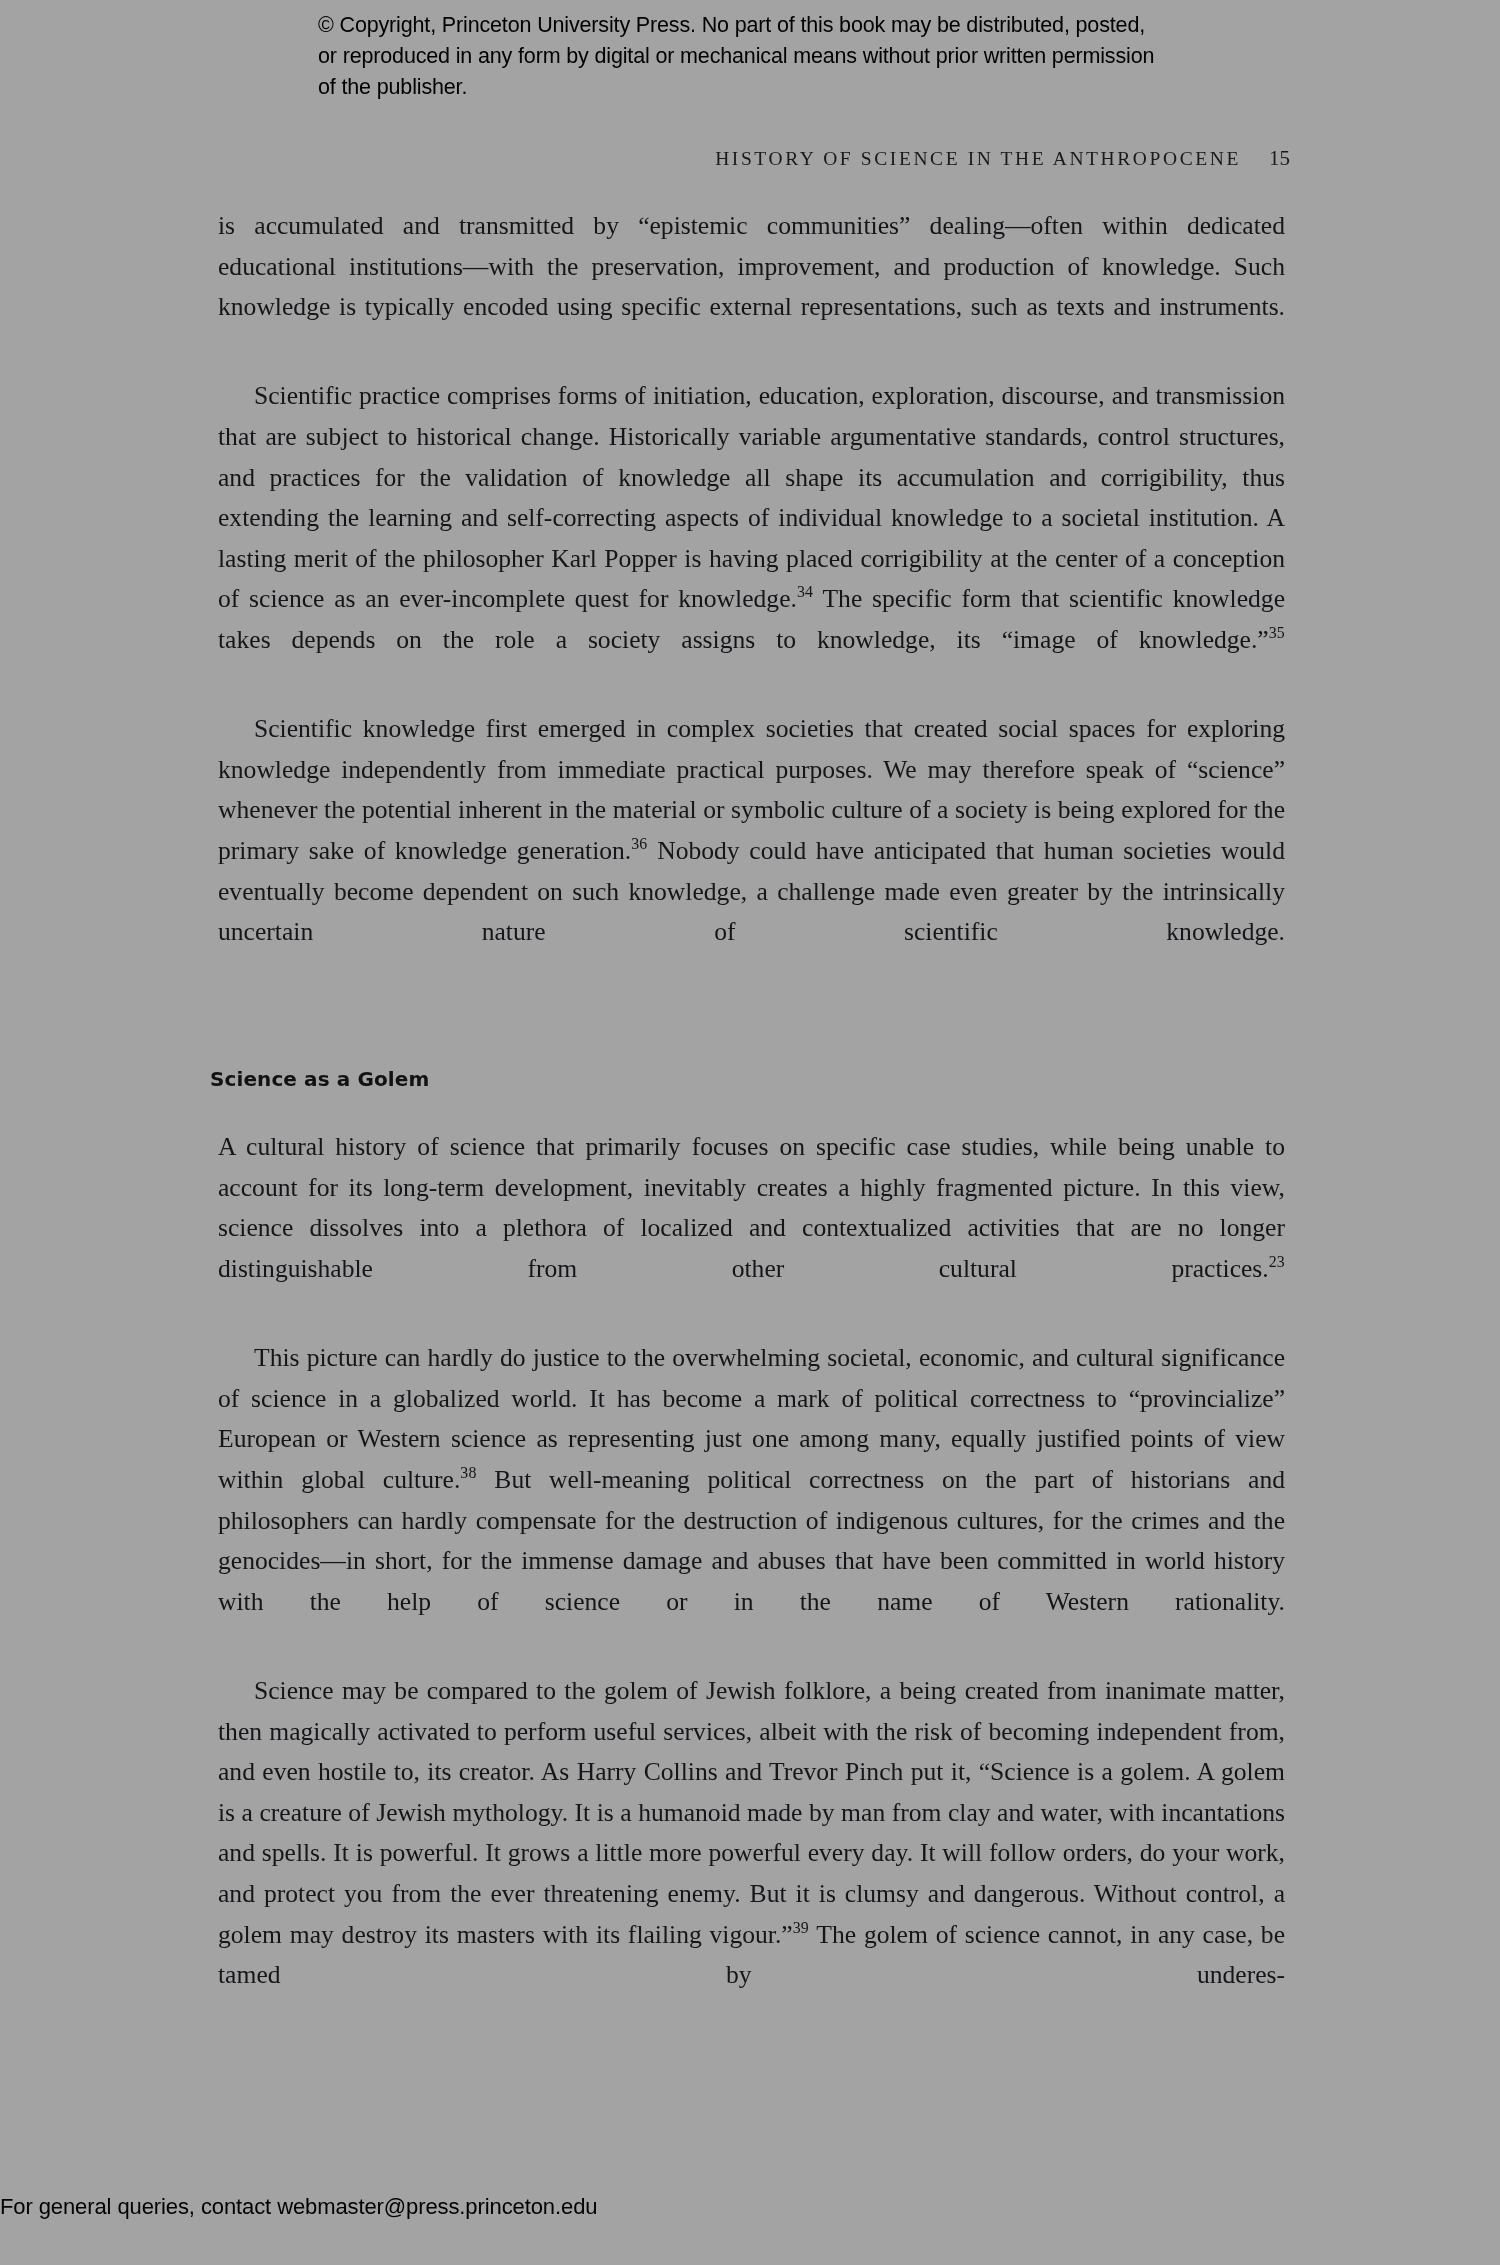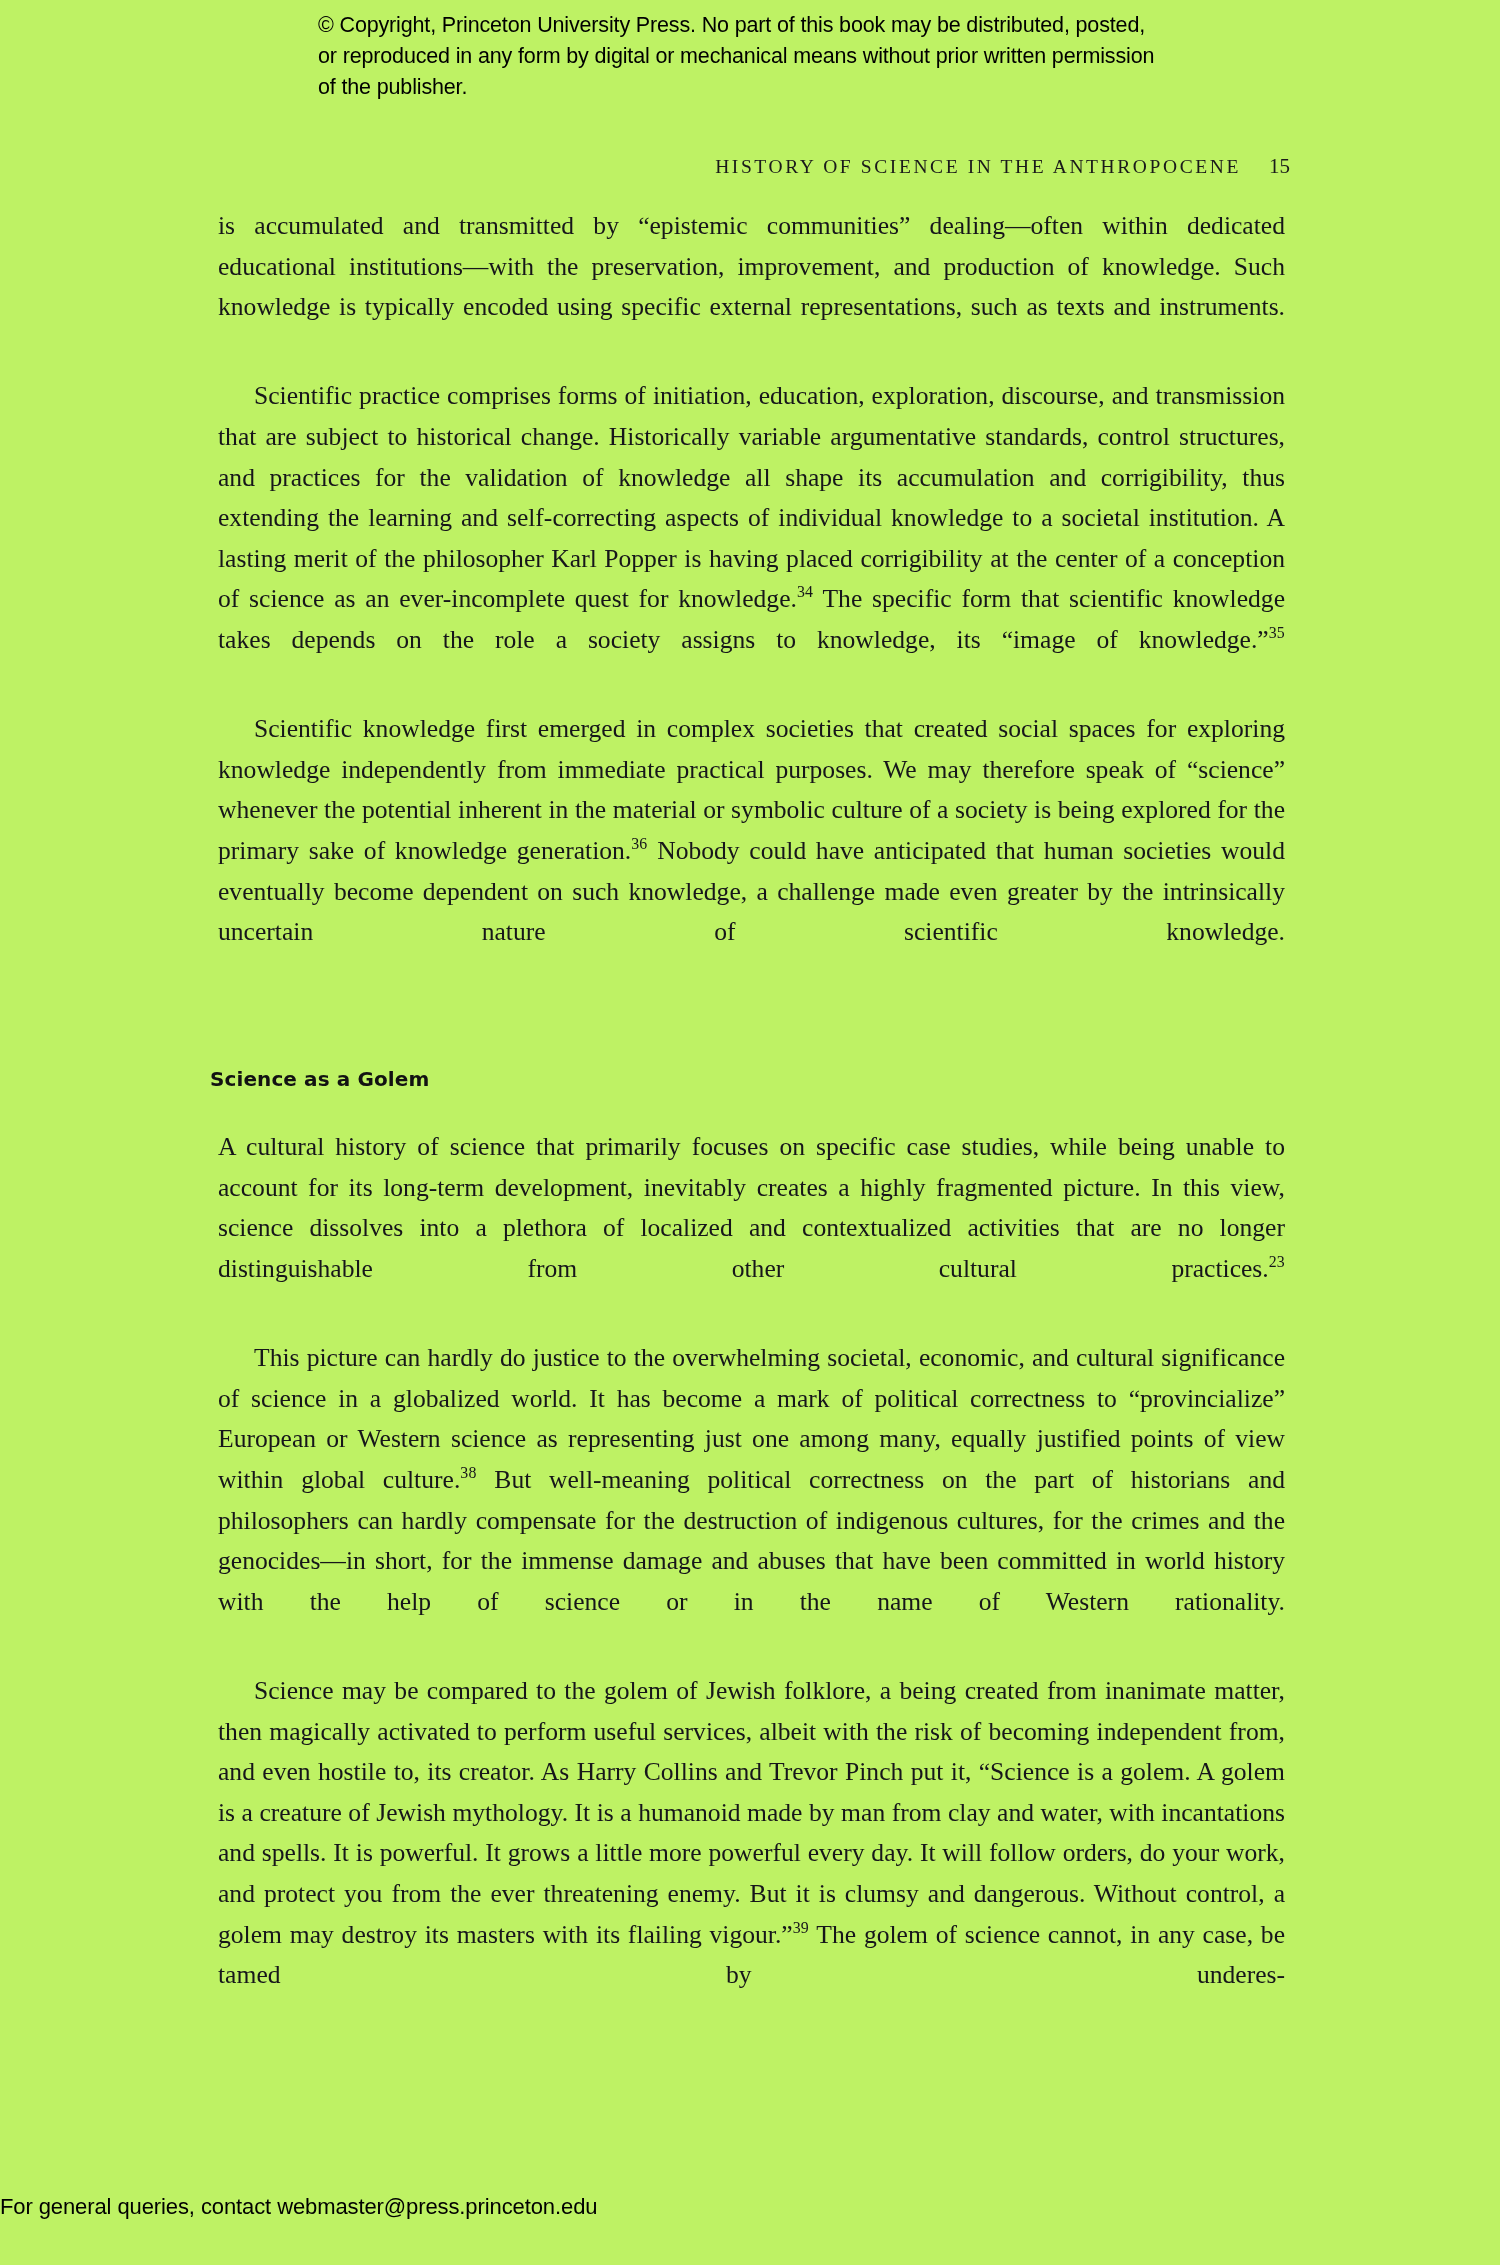--- a/index.html
+++ b/index.html
@@ -15,21 +15,21 @@
     font-family: "Liberation Serif", "DejaVu Serif", serif;
     color: #111111;
     overflow: hidden;
   }
 
   
   .page {
     position: relative;
     width: 1500px;
     height: 2265px;
-    background: #bef264;
+    background: #a3a3a3;
     box-sizing: border-box;
   }
 
   
   .copyright-notice {
     position: absolute;
     left: 318px;
     top: 10px;
     width: 840px;
     font-family: "Liberation Sans", "DejaVu Sans", sans-serif;
@@ -37,21 +37,21 @@
     line-height: 31px;
     color: #000000;
     letter-spacing: -0.15px;
     text-align: left;
   }
 
   
   .running-head {
     position: absolute;
     left: 210px;
-    top: 154px;
+    top: 146px;
     width: 1080px;
     height: 26px;
     display: flex;
     justify-content: flex-end;
     align-items: baseline;
     font-family: "Liberation Serif", "DejaVu Serif", serif;
   }
   .running-head-title {
     font-size: 19.5px;
     letter-spacing: 2.6px;

